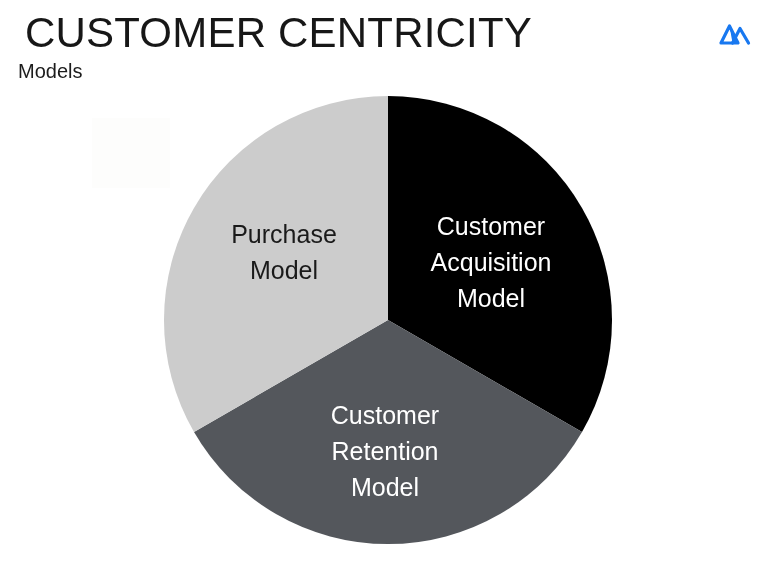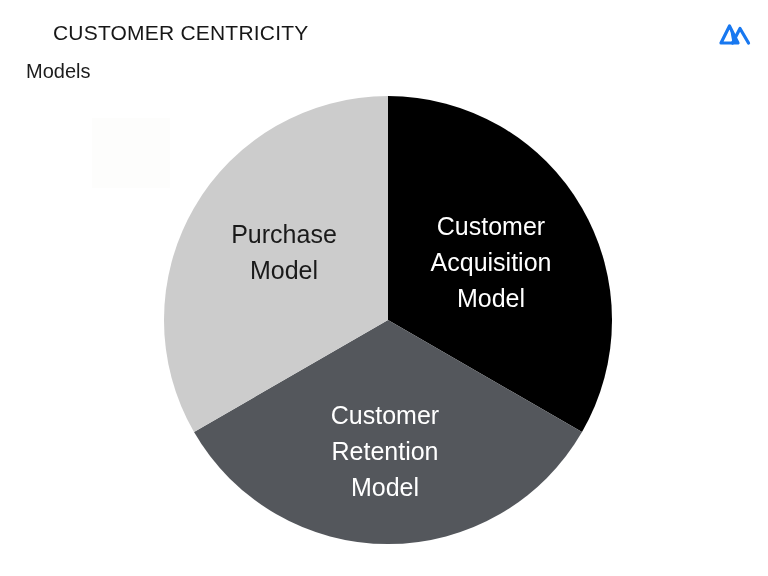--- a/index.html
+++ b/index.html
@@ -24,31 +24,30 @@
     position: absolute;
     left: 0;
     top: 0;
     width: 768px;
     height: 92px;
   }
   .page-title {
     position: absolute;
     left: 25px;
     top: 14px;
-    font-size: 21px;
+    font-size: 42px;
     line-height: 38px;
     font-weight: 400;
     letter-spacing: 0.2px;
     color: #171717;
     white-space: nowrap;
-    margin-left: 28px;
   }
   .page-subtitle {
     position: absolute;
-    left: 26px;
+    left: 18px;
     top: 58px;
     font-size: 20px;
     line-height: 26px;
     font-weight: 400;
     color: #1c1c1c;
     white-space: nowrap;
   }
   .brand-logo {
     position: absolute;
     right: 16px;

